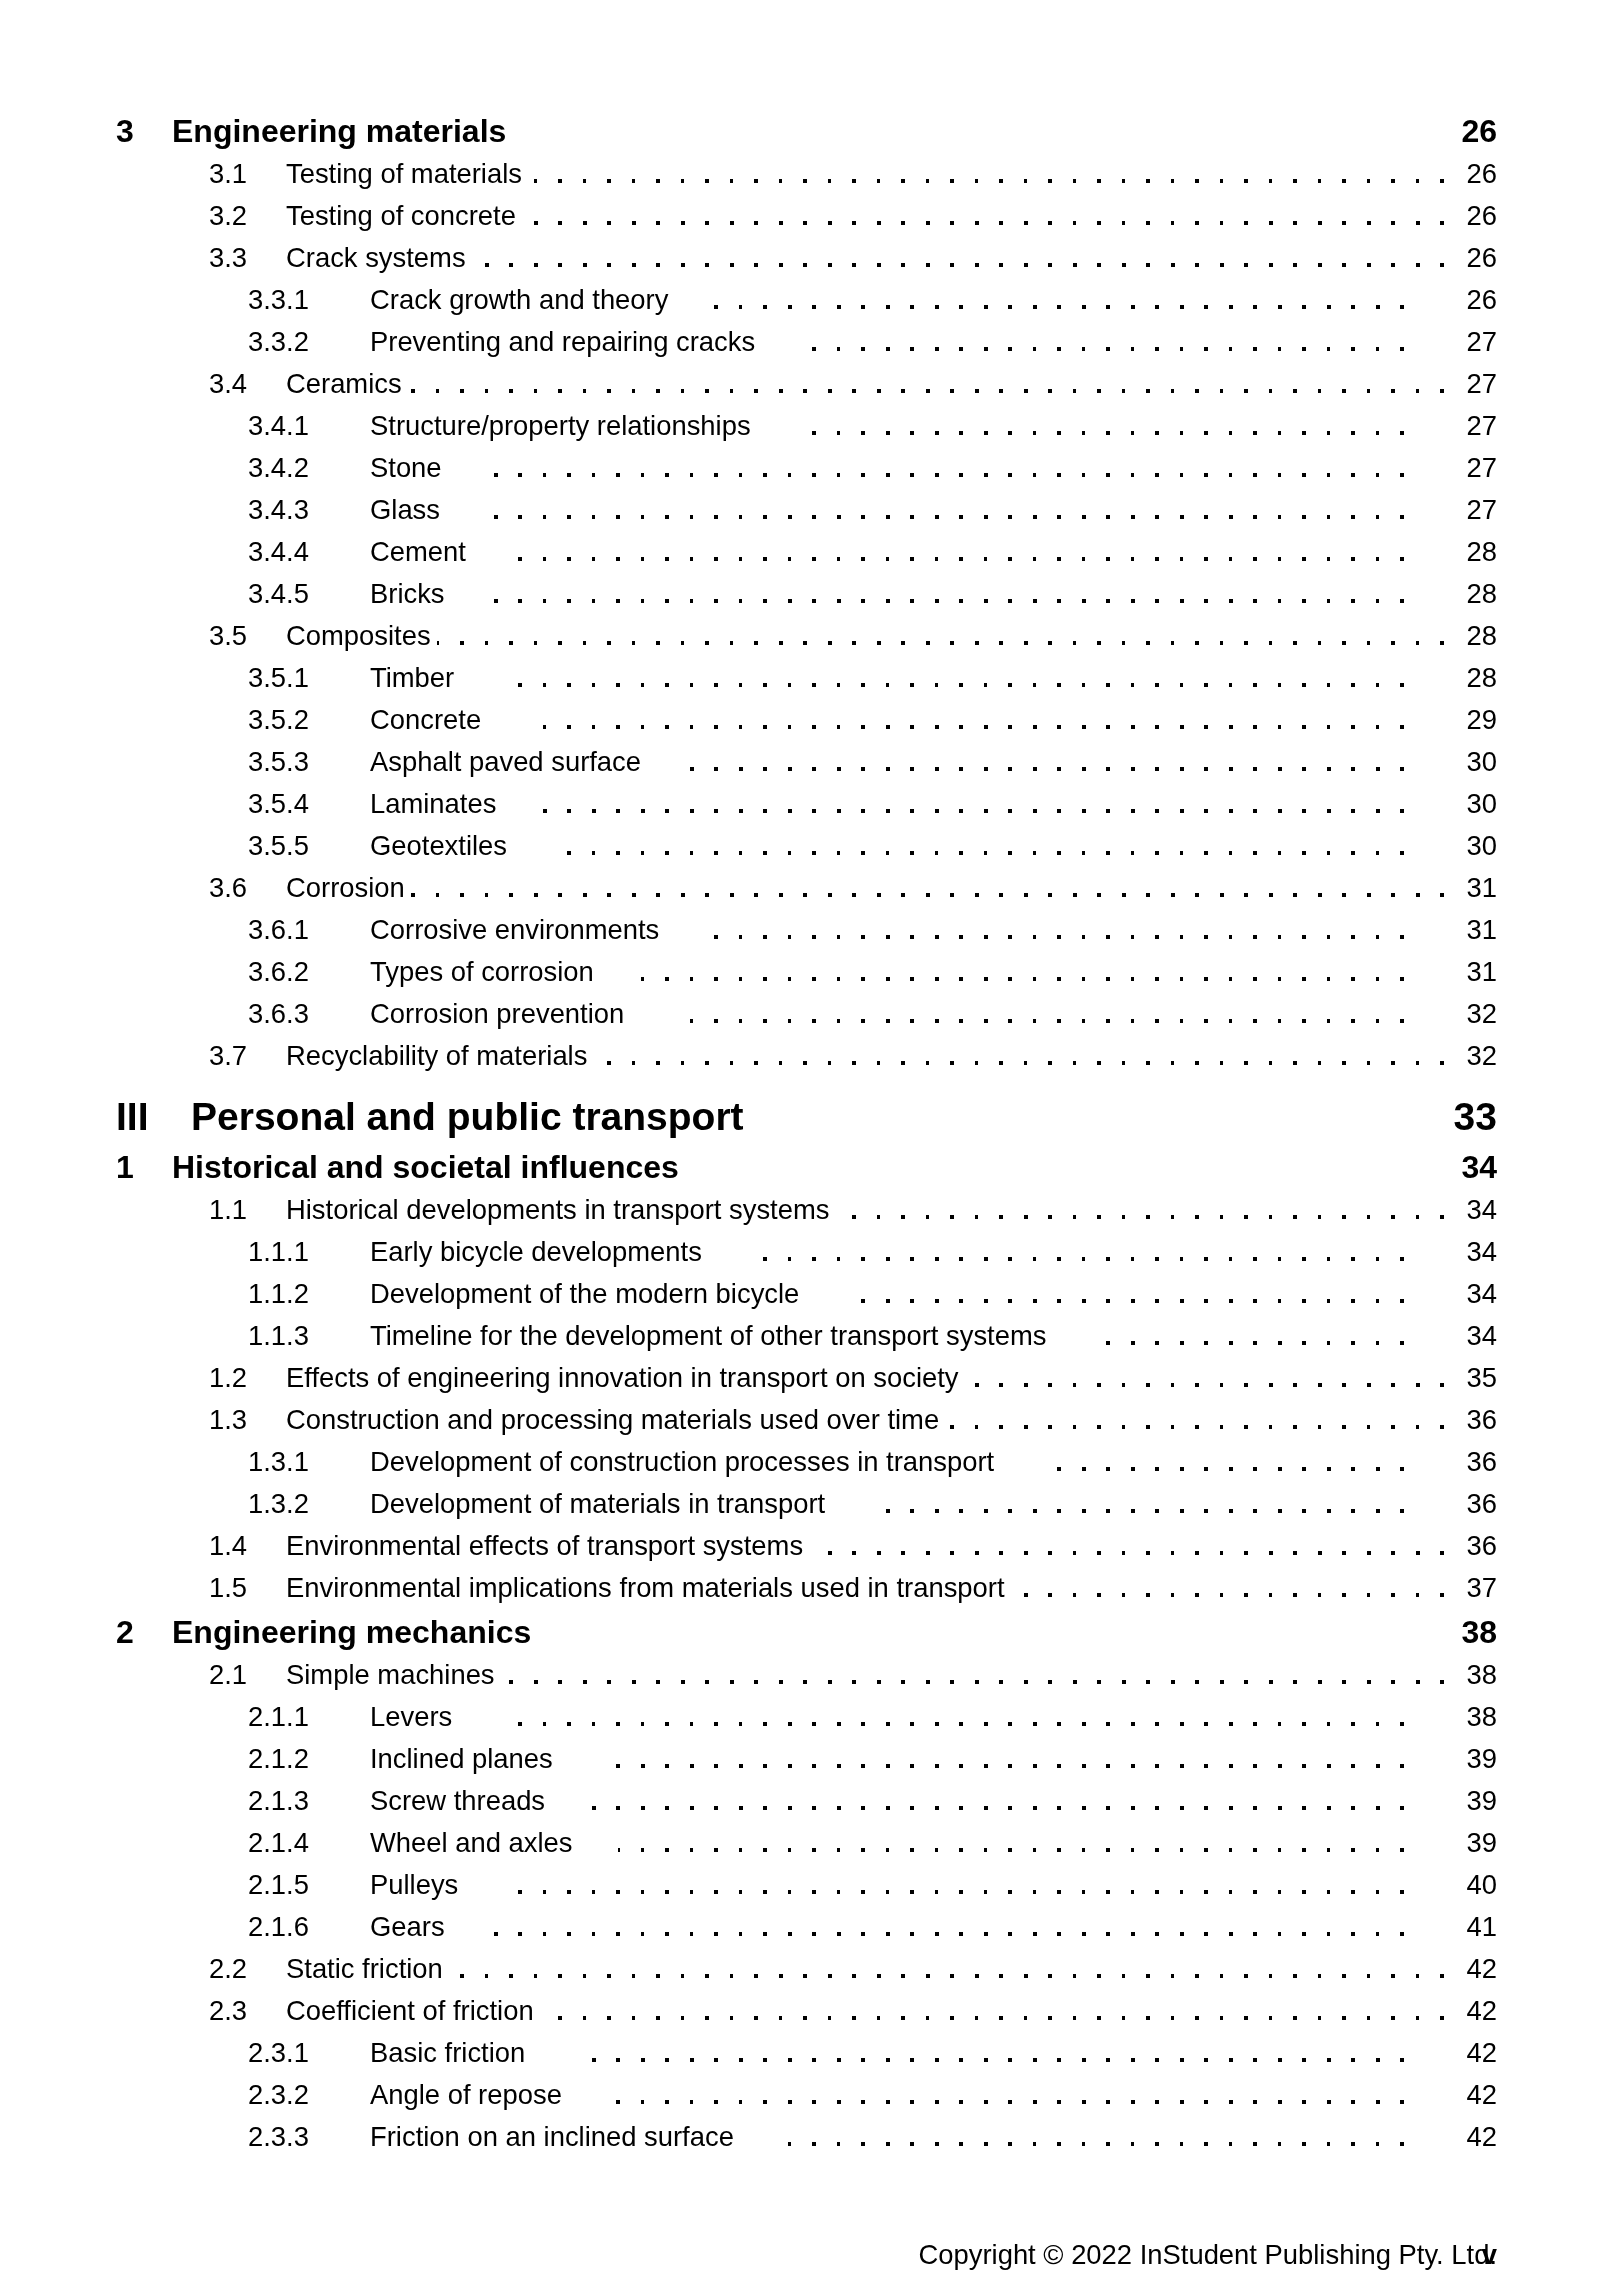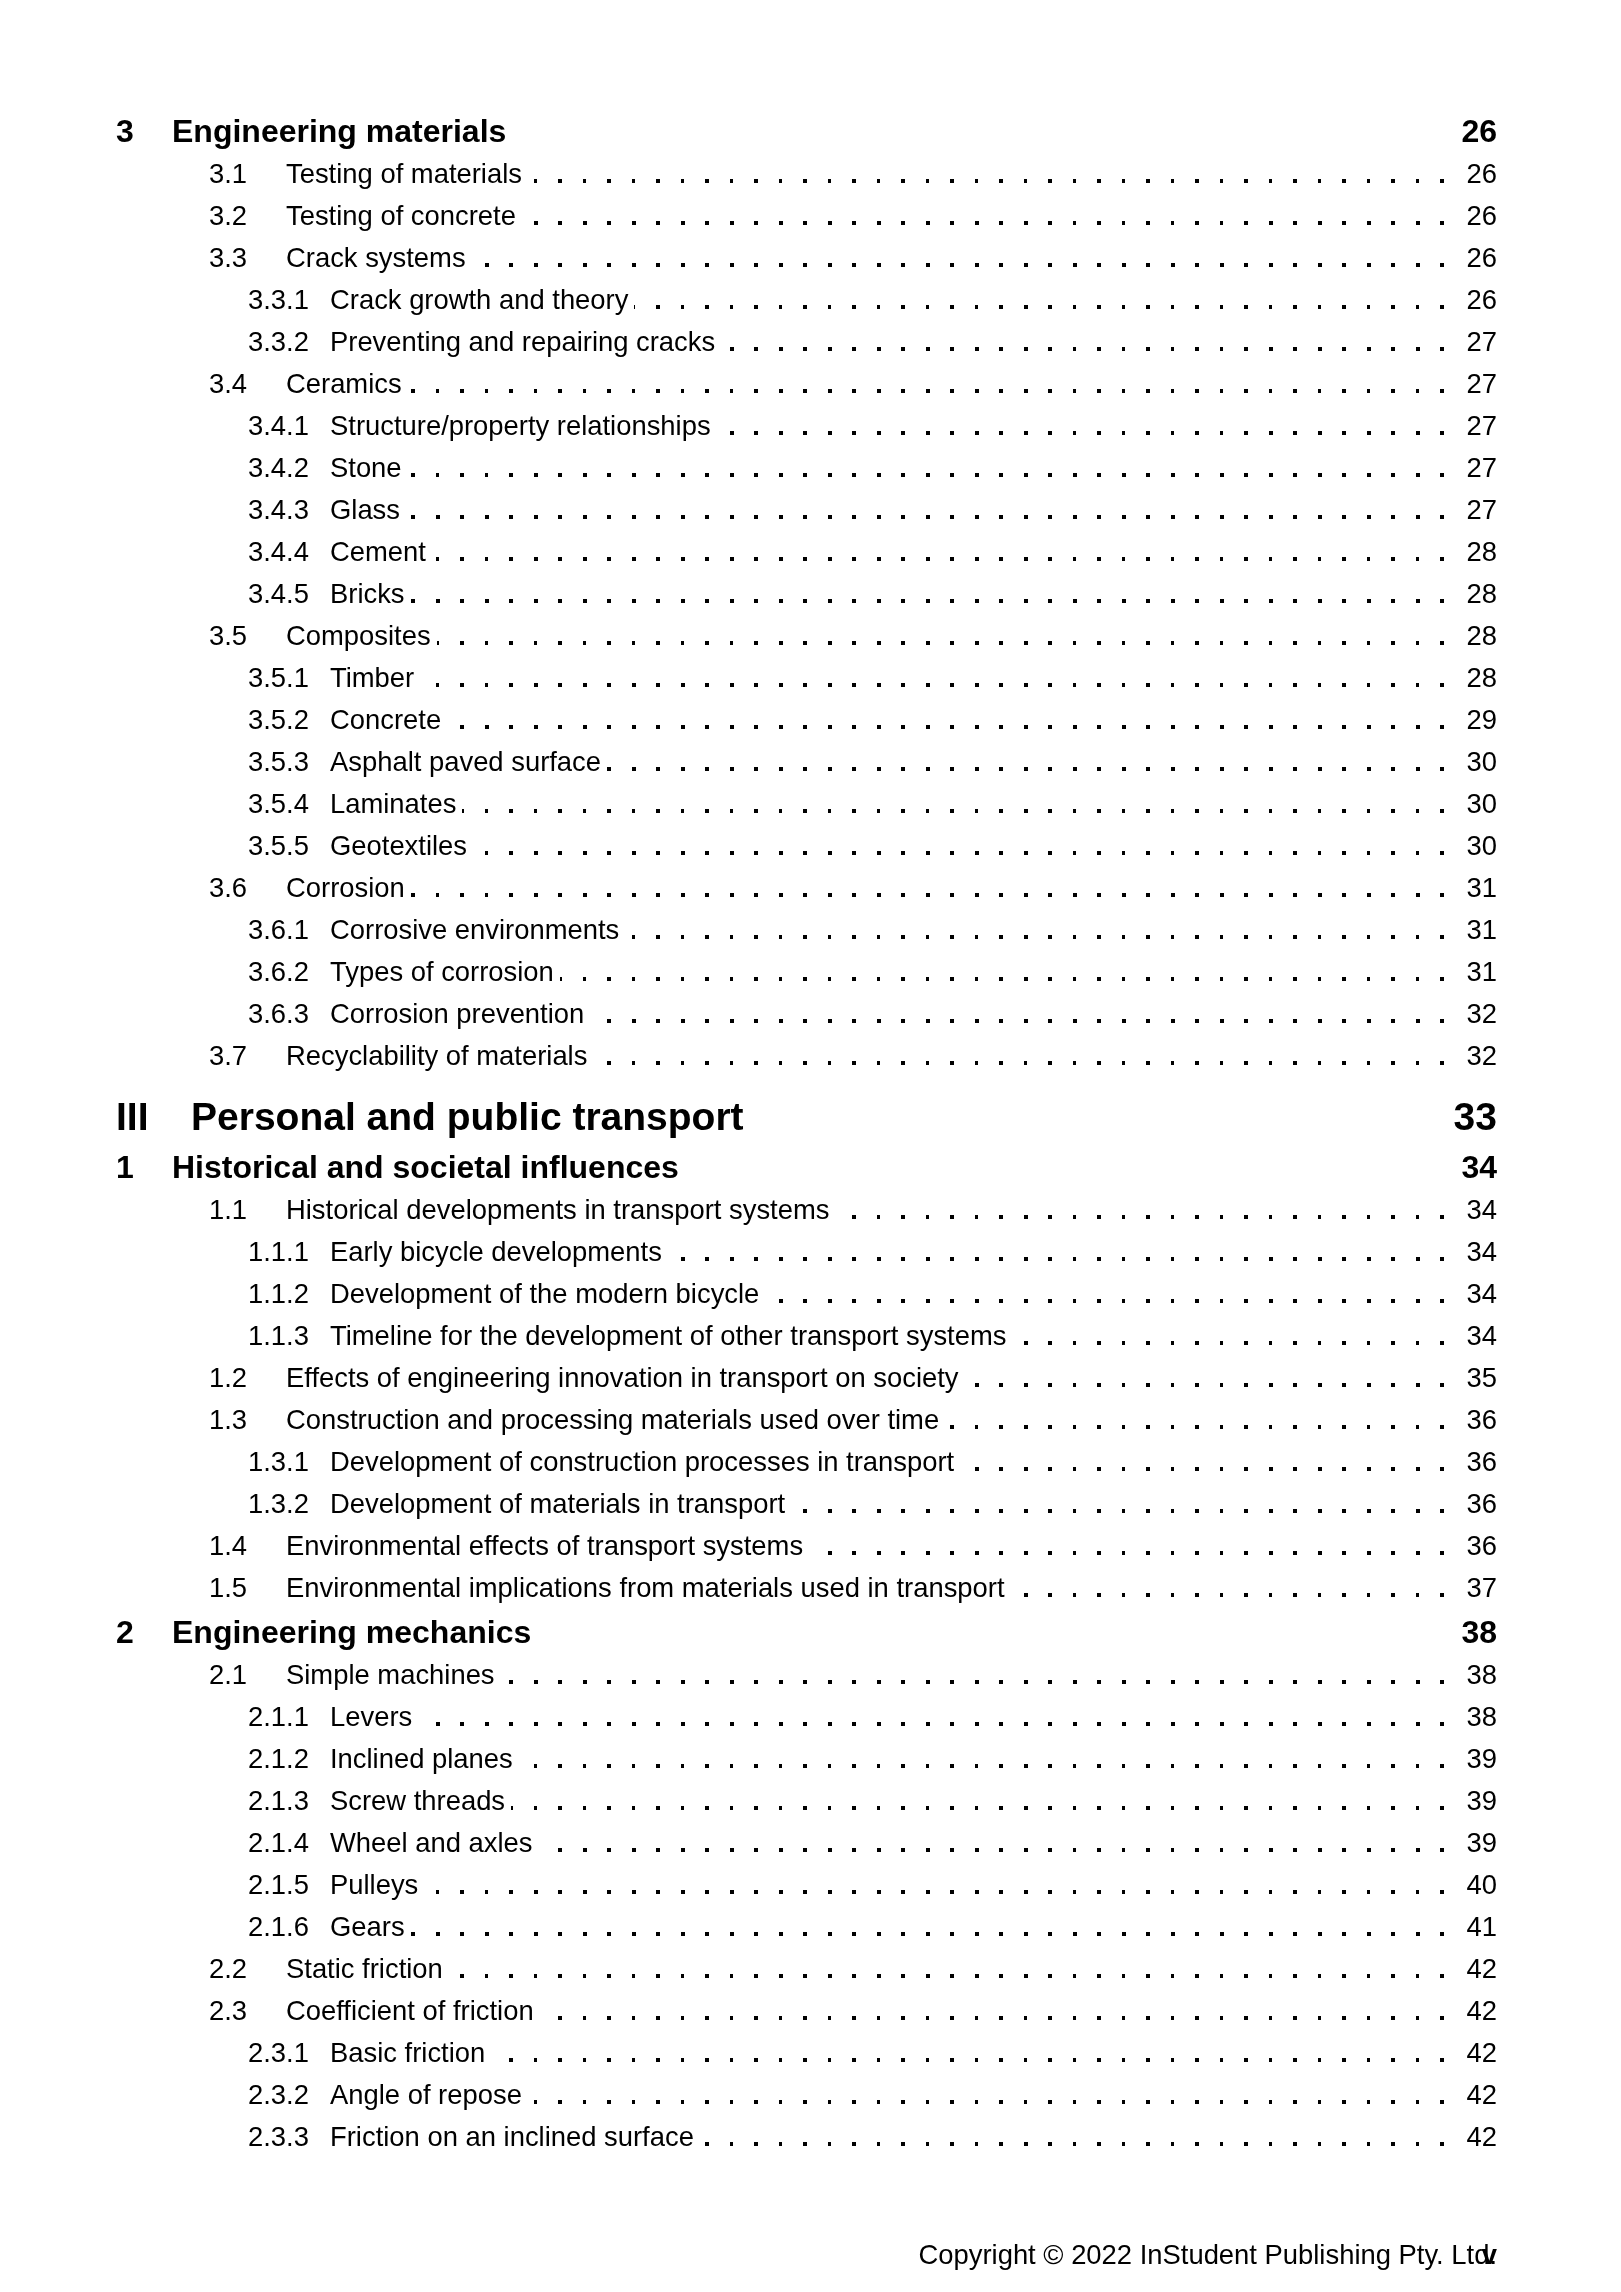--- a/index.html
+++ b/index.html
@@ -20,21 +20,21 @@
   }
   .row.part {
     height: 55px; line-height: 55px; font-size: 39px;
     font-weight: bold; margin-top: 11.8px; justify-content: center;
   }
   .num { flex: none; white-space: nowrap; }
   .chapter .num { width: 56px; }
   .part .num { width: 75px; }
   .entry.sec { padding-left: 59px; }
   .entry.sec .num { width: 77px; margin-left: 34px; }
-  .entry.sub { padding-left: 132px; }
+  .entry.sub { padding-left: 132px; gap: 40px; }
   .entry.sub .num { width: 82px; }
   .title { flex: none; white-space: nowrap; }
   .leader {
     flex: 1 1 auto; height: 3.9px; margin: 0 9.8px 0 5.9px;
     background: repeating-linear-gradient(to left, #000 0 3.9px, transparent 3.9px 24.5px);
     min-width: 0;
   }
   .spacer { flex: 1 1 auto; }
   .pg { flex: none; min-width: 43px; text-align: right; white-space: nowrap; }
   .footer {

